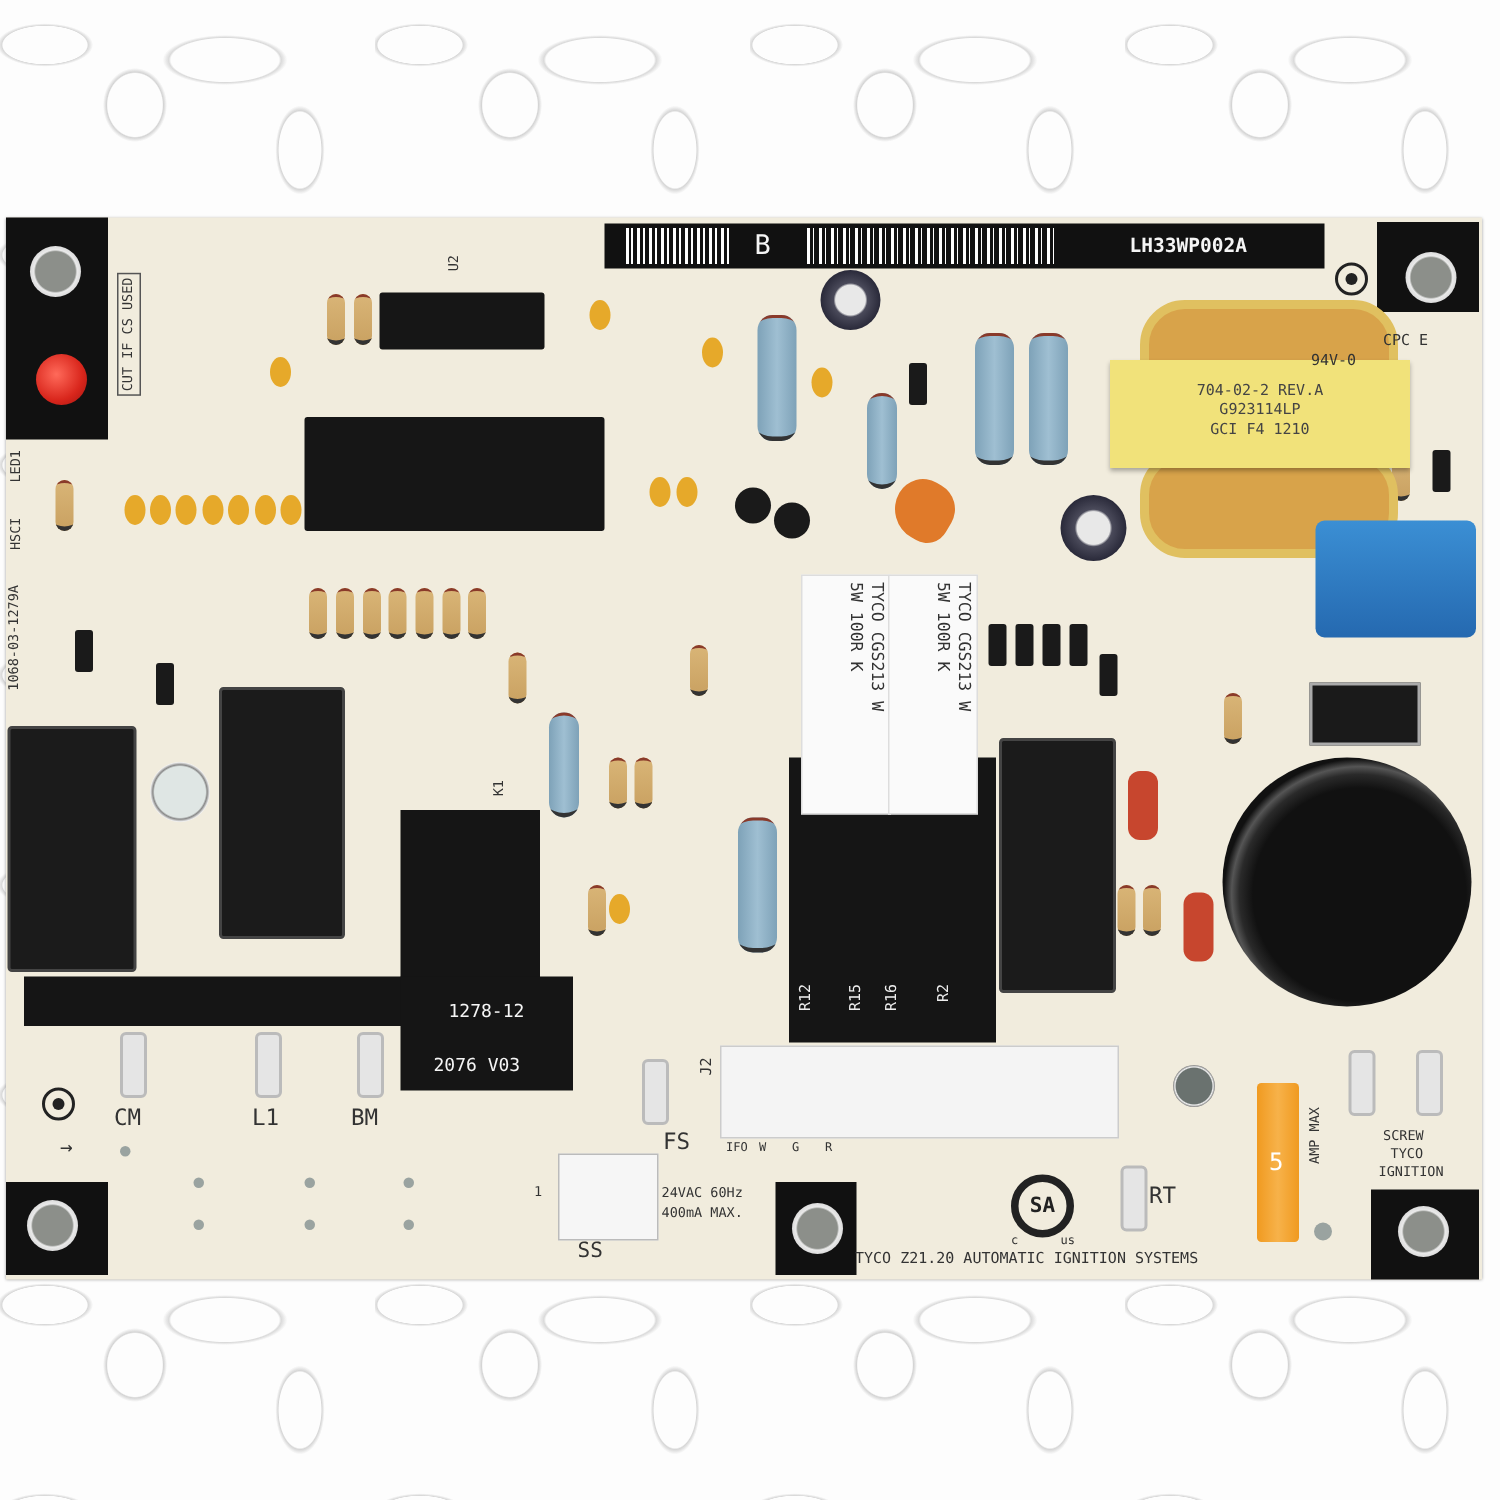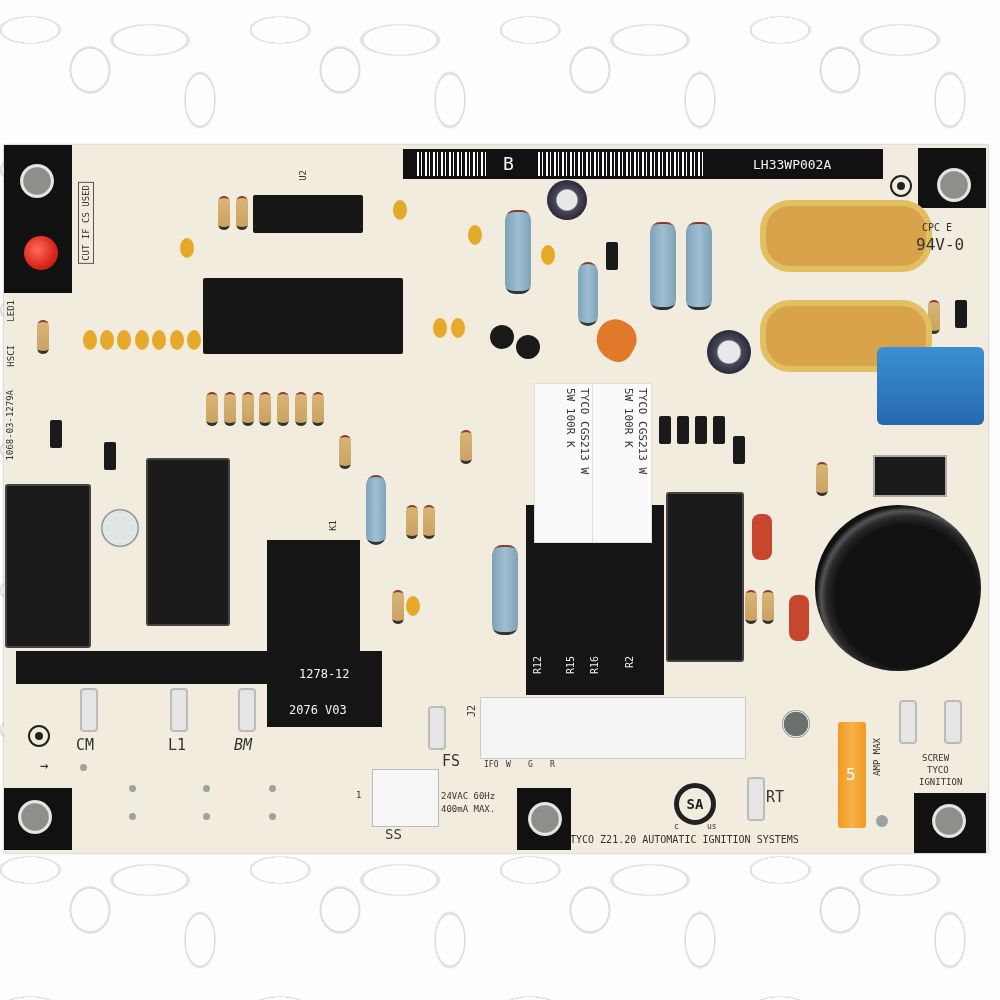--- a/index.html
+++ b/index.html
@@ -62,21 +62,21 @@
 <div class="hole" style="left:18px;top:800px;"></div>
 <div class="pad" style="left:517px;top:788px;width:54px;height:62px;"></div>
 <div class="hole" style="left:528px;top:802px;"></div>
 <div class="pad" style="left:914px;top:793px;width:72px;height:60px;"></div>
 <div class="hole" style="left:932px;top:804px;"></div>
 
 <div class="barcode">
   <div class="bars" style="left:14px;width:70px;"></div>
   <div class="label silk-w" style="left:100px;top:4px;font-size:18px;">B</div>
   <div class="bars" style="left:135px;width:165px;"></div>
-  <div class="label silk-w" style="left:350px;top:8px;font-size:13px;font-weight:normal;">LH33WP002A</div>
+  <div class="label silk-w" style="left:350px;top:8px;font-size:13px;font-weight:bold;">LH33WP002A</div>
 </div>
 <div class="gnd-sym" style="left:890px;top:175px;"></div>
 
 <div class="label" style="left:78px;top:182px;writing-mode:vertical-rl;transform:rotate(180deg);font-size:9px;border:1px solid #555;padding:2px;">CUT IF CS USED</div>
 
 <div class="chip" style="left:253px;top:195px;width:110px;height:38px;"></div>
 <div class="chip" style="left:203px;top:278px;width:200px;height:76px;"></div>
 
 <div class="cap-y" style="left:83px;top:330px;"></div>
 <div class="cap-y" style="left:100px;top:330px;"></div>
@@ -138,23 +138,28 @@
 <div class="cap-y" style="left:541px;top:245px;"></div>
 <div class="cap-y" style="left:406px;top:596px;"></div>
 
 <div class="ecap" style="left:490px;top:325px;width:24px;height:24px;background:#1a1a1a;"></div>
 <div class="ecap" style="left:516px;top:335px;width:24px;height:24px;background:#1a1a1a;"></div>
 <div class="mosfet"></div>
 
 <div class="transformer">
   <div class="coil" style="top:0;"></div>
   <div class="coil" style="top:100px;"></div>
+  <div class="tlabel">
+    <div style="margin-top:14px;">704-02-2 REV.A</div>
+    <div>G923114LP</div>
+    <div>GCI  F4  1210</div>
+  </div>
 </div>
 <div class="label" style="left:922px;top:222px;font-size:10px;">CPC E</div>
-<div class="label" style="left:916px;top:235px;font-size:16px;">94V-0</div>
+<div class="label" style="left:874px;top:235px;font-size:10px;">94V-0</div>
 
 <div class="bluecap"></div>
 
 <div class="relay" style="left:5px;top:484px;width:82px;height:160px;"></div>
 <div class="relay" style="left:146px;top:458px;width:80px;height:164px;"></div>
 <div class="relay" style="left:666px;top:492px;width:74px;height:166px;"></div>
 <div class="ecap" style="left:100px;top:508px;width:40px;height:40px;background:radial-gradient(circle,#dfe6e4 60%,#888 64%,#f0f0f0 70%);"></div>
 
 <div class="black-region" style="left:267px;top:540px;width:93px;height:120px;"></div>
 <div class="black-region" style="left:16px;top:651px;width:344px;height:33px;"></div>
@@ -178,21 +183,21 @@
 <div class="spade" style="left:80px;top:688px;"></div>
 <div class="spade" style="left:170px;top:688px;"></div>
 <div class="spade" style="left:238px;top:688px;"></div>
 <div class="spade" style="left:428px;top:706px;"></div>
 <div class="spade" style="left:747px;top:777px;"></div>
 <div class="spade" style="left:899px;top:700px;"></div>
 <div class="spade" style="left:944px;top:700px;"></div>
 
 <div class="label" style="left:76px;top:736px;font-size:15px;">CM</div>
 <div class="label" style="left:168px;top:736px;font-size:15px;">L1</div>
-<div class="label" style="left:234px;top:736px;font-size:15px;font-style:italic;">BM</div>
+<div class="label" style="left:234px;top:736px;font-size:15px;">BM</div>
 <div class="label" style="left:442px;top:752px;font-size:15px;">FS</div>
 <div class="label" style="left:766px;top:788px;font-size:15px;">RT</div>
 
 <div class="gnd-sym" style="left:28px;top:725px;"></div>
 <div class="label" style="left:40px;top:757px;font-size:14px;">→</div>
 <div class="dot" style="left:80px;top:764px;"></div>
 <div class="dot" style="left:129px;top:785px;"></div>
 <div class="dot" style="left:203px;top:785px;"></div>
 <div class="dot" style="left:269px;top:785px;"></div>
 <div class="dot" style="left:129px;top:813px;"></div>

